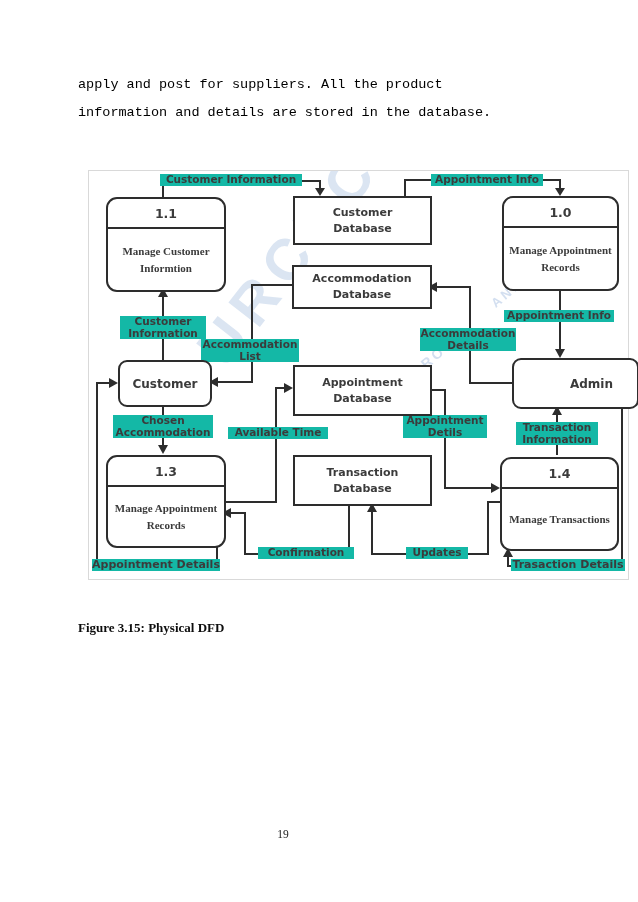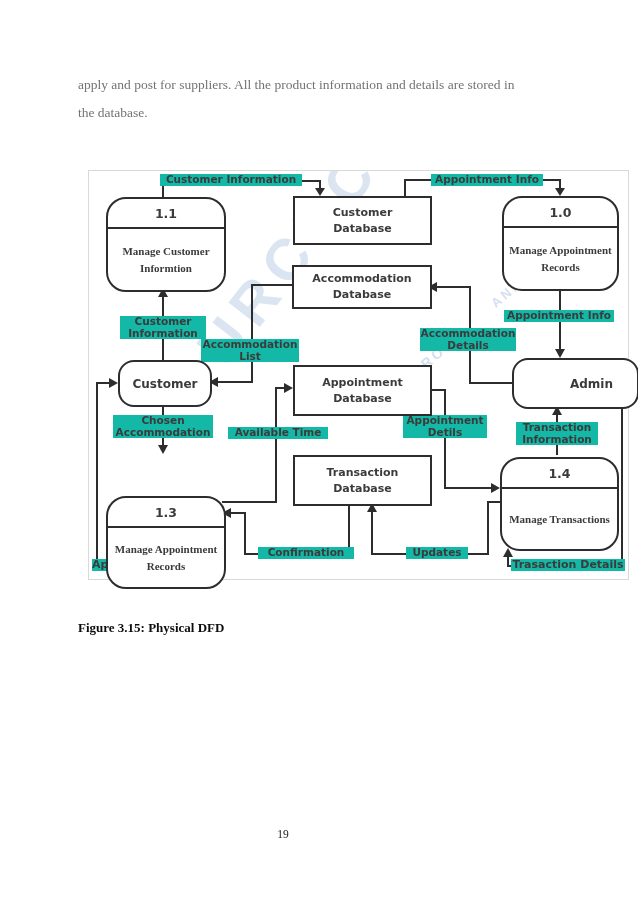--- a/index.html
+++ b/index.html
@@ -5,22 +5,22 @@
   html,body{margin:0;padding:0;}
   body{
     width:638px;height:902px;position:relative;
     background:#ffffff;overflow:hidden;
     font-family:"Liberation Sans",sans-serif;
   }
   .abs{position:absolute;}
   
   .para{
     left:78px;top:71px;width:440px;
-    font-family:Liberation Serif, serif;
-    font-size:13.5px;line-height:27.5px;color:#737373;
+    font-family:Liberation Mono, monospace;
+    font-size:13.5px;line-height:27.5px;color:#000000;
   }
   .caption{
     left:78px;top:620px;
     font-family:"Liberation Serif",serif;
     font-weight:bold;font-size:13px;color:#0d0d0d;
   }
   .pagenum{
     left:268px;top:828px;width:30px;text-align:center;
     font-family:"Liberation Serif",serif;
     font-size:11.5px;color:#1a1a1a;
@@ -30,35 +30,35 @@
     left:88px;top:170px;width:539px;height:408px;
     border:1px solid #d9d9d9;background:#fff;overflow:hidden;
   }
   .wm{position:absolute;color:rgba(110,150,205,0.30);font-weight:bold;white-space:nowrap;}
   .wm-big{left:60px;top:210px;font-size:58px;letter-spacing:10px;
     transform:rotate(-52deg);transform-origin:left top;color:rgba(115,155,205,0.26);}
   .wm-s1{left:270px;top:200px;font-size:14px;letter-spacing:3px;transform:rotate(-40deg);}
   .wm-s2{left:398px;top:110px;font-size:13px;letter-spacing:3px;transform:rotate(-40deg);}
   
   .proc{
-    border:2px solid #2d2d2d;border-radius:20px;background:#fff;z-index:3;
+    border:2px solid #2d2d2d;border-radius:11px;background:#fff;z-index:3;
     display:flex;flex-direction:column;color:#3b3b3b;
   }
   .proc .hd{
     flex:0 0 28px;border-bottom:2px solid #2d2d2d;
     display:flex;align-items:center;justify-content:center;
     font-weight:bold;font-size:12.5px;font-family:"DejaVu Sans",sans-serif;
   }
   .proc .bd{
     flex:1;display:flex;align-items:center;justify-content:center;text-align:center;
     font-weight:bold;font-size:11px;line-height:17px;font-family:Liberation Serif, serif;
     padding:6px 4px;
   }
   .ent{
-    border:2px solid #2d2d2d;border-radius:16px;background:#fff;z-index:3;
+    border:2px solid #2d2d2d;border-radius:9px;background:#fff;z-index:3;
     display:flex;align-items:center;justify-content:center;
     font-weight:bold;font-size:12px;color:#3b3b3b;font-family:"DejaVu Sans",sans-serif;
   }
   .ds{
     border:2px solid #2d2d2d;background:#fff;z-index:3;
     display:flex;align-items:center;justify-content:center;text-align:center;
     font-weight:bold;font-size:11px;line-height:16px;color:#3b3b3b;
     font-family:"DejaVu Sans",sans-serif;
   }
   .ds span{display:block;width:104px;}
@@ -132,21 +132,21 @@
 <div class="fl" style="left:511px;top:559px;width:114px;font-size:11px;">Trasaction Details</div>
 
 <div class="abs proc" style="left:106px;top:197px;width:116px;height:91px;">
   <div class="hd">1.1</div>
   <div class="bd">Manage Customer Informtion</div>
 </div>
 <div class="abs proc" style="left:502px;top:196px;width:113px;height:91px;">
   <div class="hd">1.0</div>
   <div class="bd">Manage Appointment Records</div>
 </div>
-<div class="abs proc" style="left:106px;top:455px;width:116px;height:89px;margin-top:41px;">
+<div class="abs proc" style="left:106px;top:455px;width:116px;height:89px;">
   <div class="hd">1.3</div>
   <div class="bd">Manage Appointment Records</div>
 </div>
 <div class="abs proc" style="left:500px;top:457px;width:115px;height:90px;">
   <div class="hd">1.4</div>
   <div class="bd">Manage Transactions</div>
 </div>
 
 <div class="abs ent" style="left:118px;top:360px;width:90px;height:43px;">
   <span>Customer</span>

